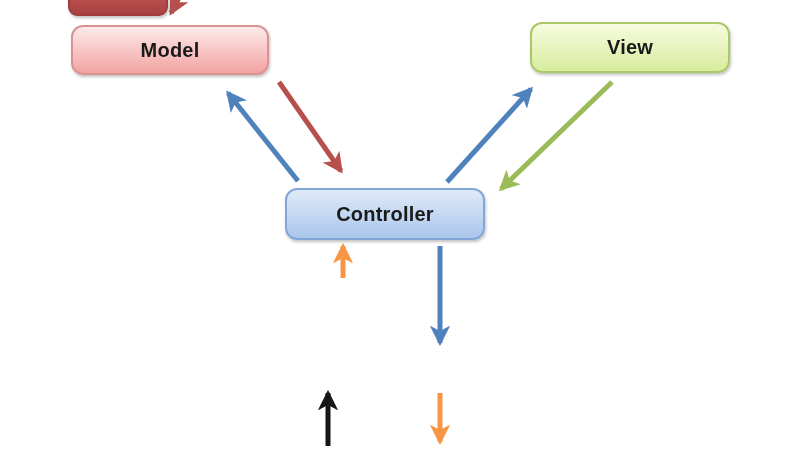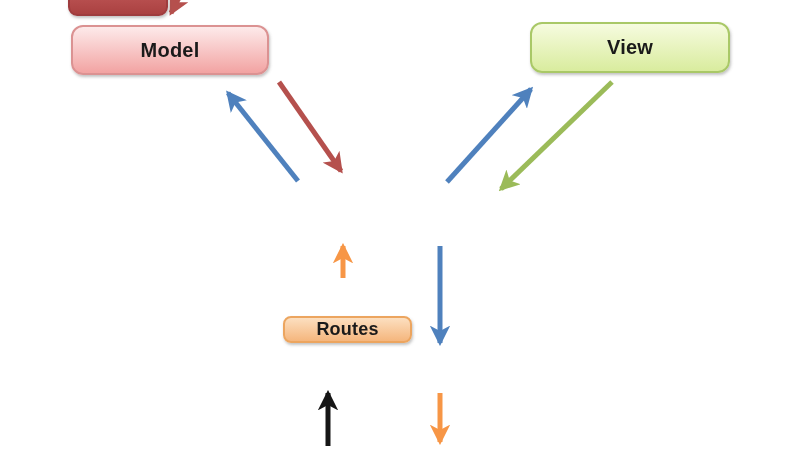--- a/index.html
+++ b/index.html
@@ -114,20 +114,20 @@
   </div>
 
   <div class="node node-model">
     <span>Model</span>
   </div>
 
   <div class="node node-view">
     <span>View</span>
   </div>
 
+  <div class="node node-controller">
+    <span>Controller</span>
+  </div>
 
 
-  <div class="node node-orange node-routes">
-    <span>Routes</span>
-  </div>
 
 
 </div>
 
 </body></html>

